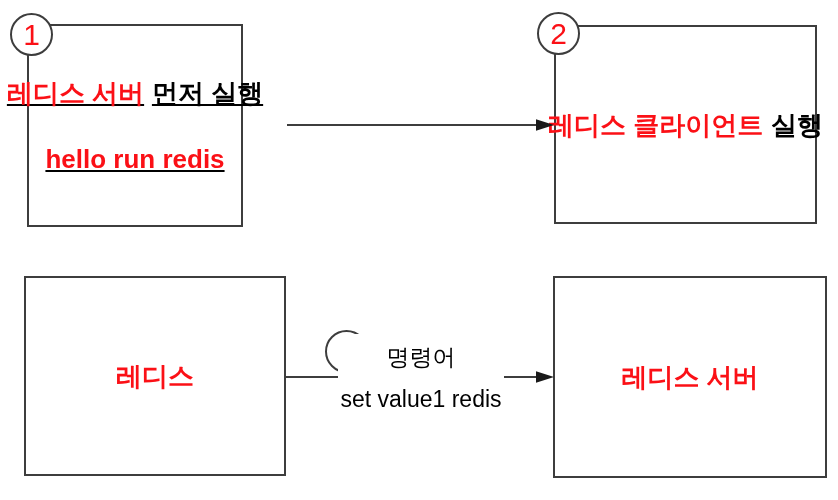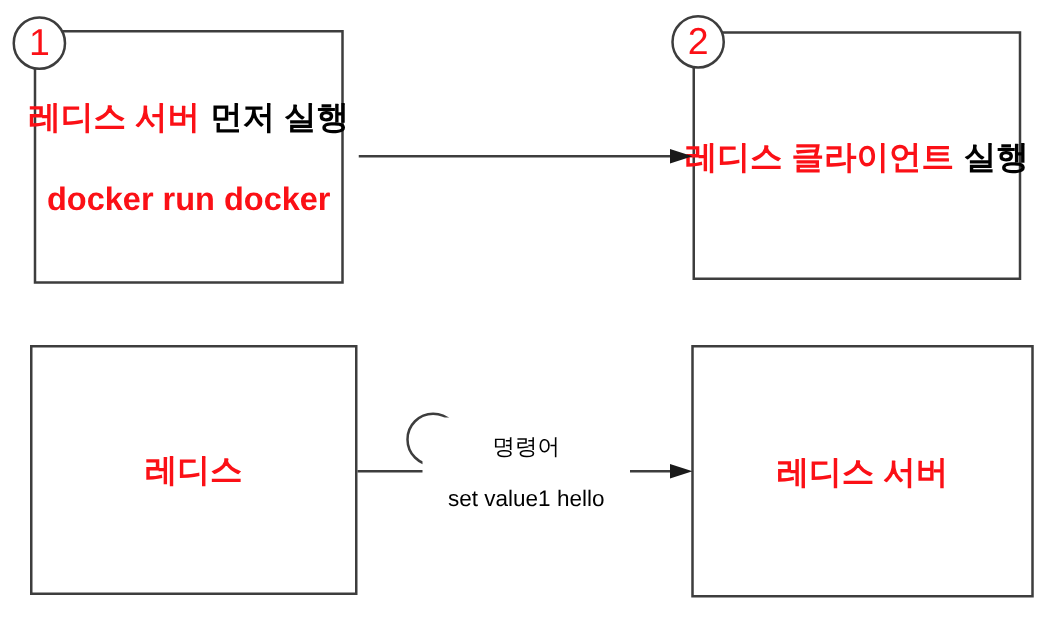--- a/index.html
+++ b/index.html
@@ -21,21 +21,21 @@
     box-sizing:border-box;
     border:2px solid var(--stroke);
     background:var(--bg);
     display:flex;
     flex-direction:column;
     align-items:center;
     justify-content:center;
     text-align:center;
     z-index:1;
   }
-  #box1{left:27px;top:24px;width:248px;height:203px;gap:36px;}
+  #box1{left:27px;top:24px;width:216px;height:203px;gap:36px;text-decoration:underline;}
   #box2{left:554px;top:25px;width:263px;height:199px;gap:40px;}
   #box3{left:24px;top:276px;width:262px;height:200px;}
   #box4{left:553px;top:276px;width:274px;height:202px;}
   .boxtext{
     font-size:26px;
     font-weight:700;
     line-height:30px;
     white-space:nowrap;
   }
   .kline{font-size:26px;font-weight:700;line-height:32px;color:var(--red);white-space:nowrap;}
@@ -66,32 +66,32 @@
     position:absolute;
     left:338px;top:334px;width:166px;
     padding:8px 0;
     background:var(--bg);
     z-index:3;
     display:flex;flex-direction:column;gap:12px;
     align-items:center;justify-content:center;
     text-align:center;
     color:var(--black);
   }
-  .el-line{font-size:18px;font-weight:400;line-height:30px;white-space:nowrap;}
+  .el-line{font-size:23px;font-weight:400;line-height:30px;white-space:nowrap;}
 </style>
 </head>
 <body>
 
 <div id="canvas">
 
   <div class="box" id="box1">
     <div class="boxtext">
       <span class="red">레디스 서버</span><span class="blk gap">먼저 실행</span>
     </div>
-    <div class="boxtext red">docker run docker</div>
+    <div class="boxtext red">hello run redis</div>
   </div>
 
   <div class="box" id="box2">
     <div class="boxtext">
       <span class="red">레디스 클라이언트</span><span class="blk gap">실행</span>
     </div>
   </div>
 
   <div class="box" id="box3">
     <div class="kline">레디스</div>
@@ -111,16 +111,16 @@
       <polygon points="554,377 536,371.2 536,382.8" fill="#1a1a1a"></polygon>
     </g>
   </svg>
 
   <div class="badge" id="badge1">1</div>
   <div class="badge" id="badge2">2</div>
   <div class="badge" id="badge3">3</div>
 
   <div id="edge-label">
     <div class="el-line">명령어</div>
-    <div class="el-line">set value1 hello</div>
+    <div class="el-line">set value1 redis</div>
   </div>
 
 </div>
 
 </body></html>

